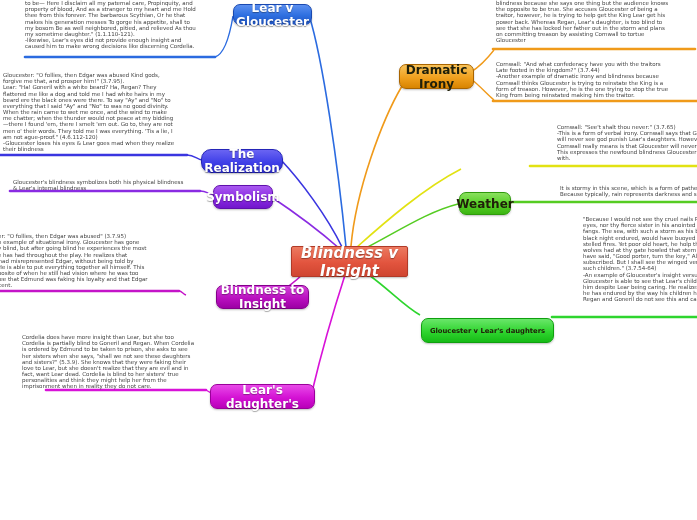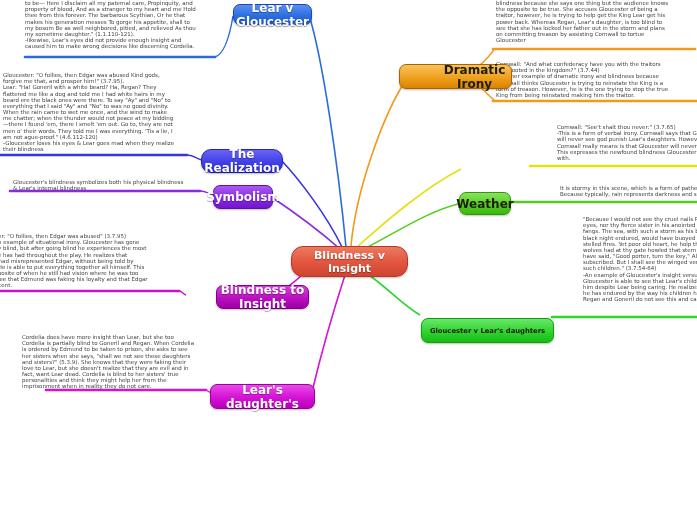--- a/index.html
+++ b/index.html
@@ -18,28 +18,28 @@
     display:flex;align-items:center;justify-content:center;
     font-weight:bold;font-size:12px;
     border-radius:7px;
     box-shadow:0 1px 2px rgba(0,0,0,0.25);
     text-align:center;
   }
   .node.light-text{color:#ffffff;text-shadow:0 1px 1px rgba(0,0,0,0.35);}
   .node.dark-text{color:#20200a;}
   .n-center{
     background:linear-gradient(180deg,#ec7a60 0%,#e2543e 55%,#cf4530 100%);
-    border:1px solid #b03a28;border-radius:12px;font-size:11px;
+    border:1px solid #b03a28;border-radius:2px;font-size:15px;font-style:italic;
   }
   .n-blue{background:linear-gradient(180deg,#5b8ff0 0%,#2e6fe0 55%,#2055c4 100%);border:1px solid #1a49b0;}
   .n-indigo{background:linear-gradient(180deg,#6a64f2 0%,#4040e8 55%,#2f2fd0 100%);border:1px solid #2525b8;}
   .n-purple{background:linear-gradient(180deg,#a95af0 0%,#8a2be2 55%,#7215cc 100%);border:1px solid #5f10ab;}
   .n-magenta1{background:linear-gradient(180deg,#d241d8 0%,#ba10c0 55%,#9c00a4 100%);border:1px solid #83008a;margin-left:32px;}
   .n-magenta2{background:linear-gradient(180deg,#e84ae8 0%,#d412d4 55%,#b800b8 100%);border:1px solid #9a009a;}
-  .n-orange{background:linear-gradient(180deg,#f8c35a 0%,#f0a01e 55%,#d88400 100%);border:1px solid #a96400;padding-left:38px;}
+  .n-orange{background:linear-gradient(180deg,#f8c35a 0%,#f0a01e 55%,#d88400 100%);border:1px solid #a96400;}
   .n-yellow{background:linear-gradient(180deg,#f6f67a 0%,#eded20 55%,#d8d800 100%);border:1px solid #bdbd00;}
   .n-green1{background:linear-gradient(180deg,#8ae05e 0%,#55cf25 55%,#3cb512 100%);border:1px solid #2f9a0c;}
   .n-green2{background:linear-gradient(180deg,#6ae66a 0%,#2fd52f 55%,#16bb16 100%);border:1px solid #0fa00f;}
 </style>
 </head>
 <body>
 
 <div id="canvas">
 
   <svg id="wires" width="697" height="520" viewBox="0 0 697 520">

